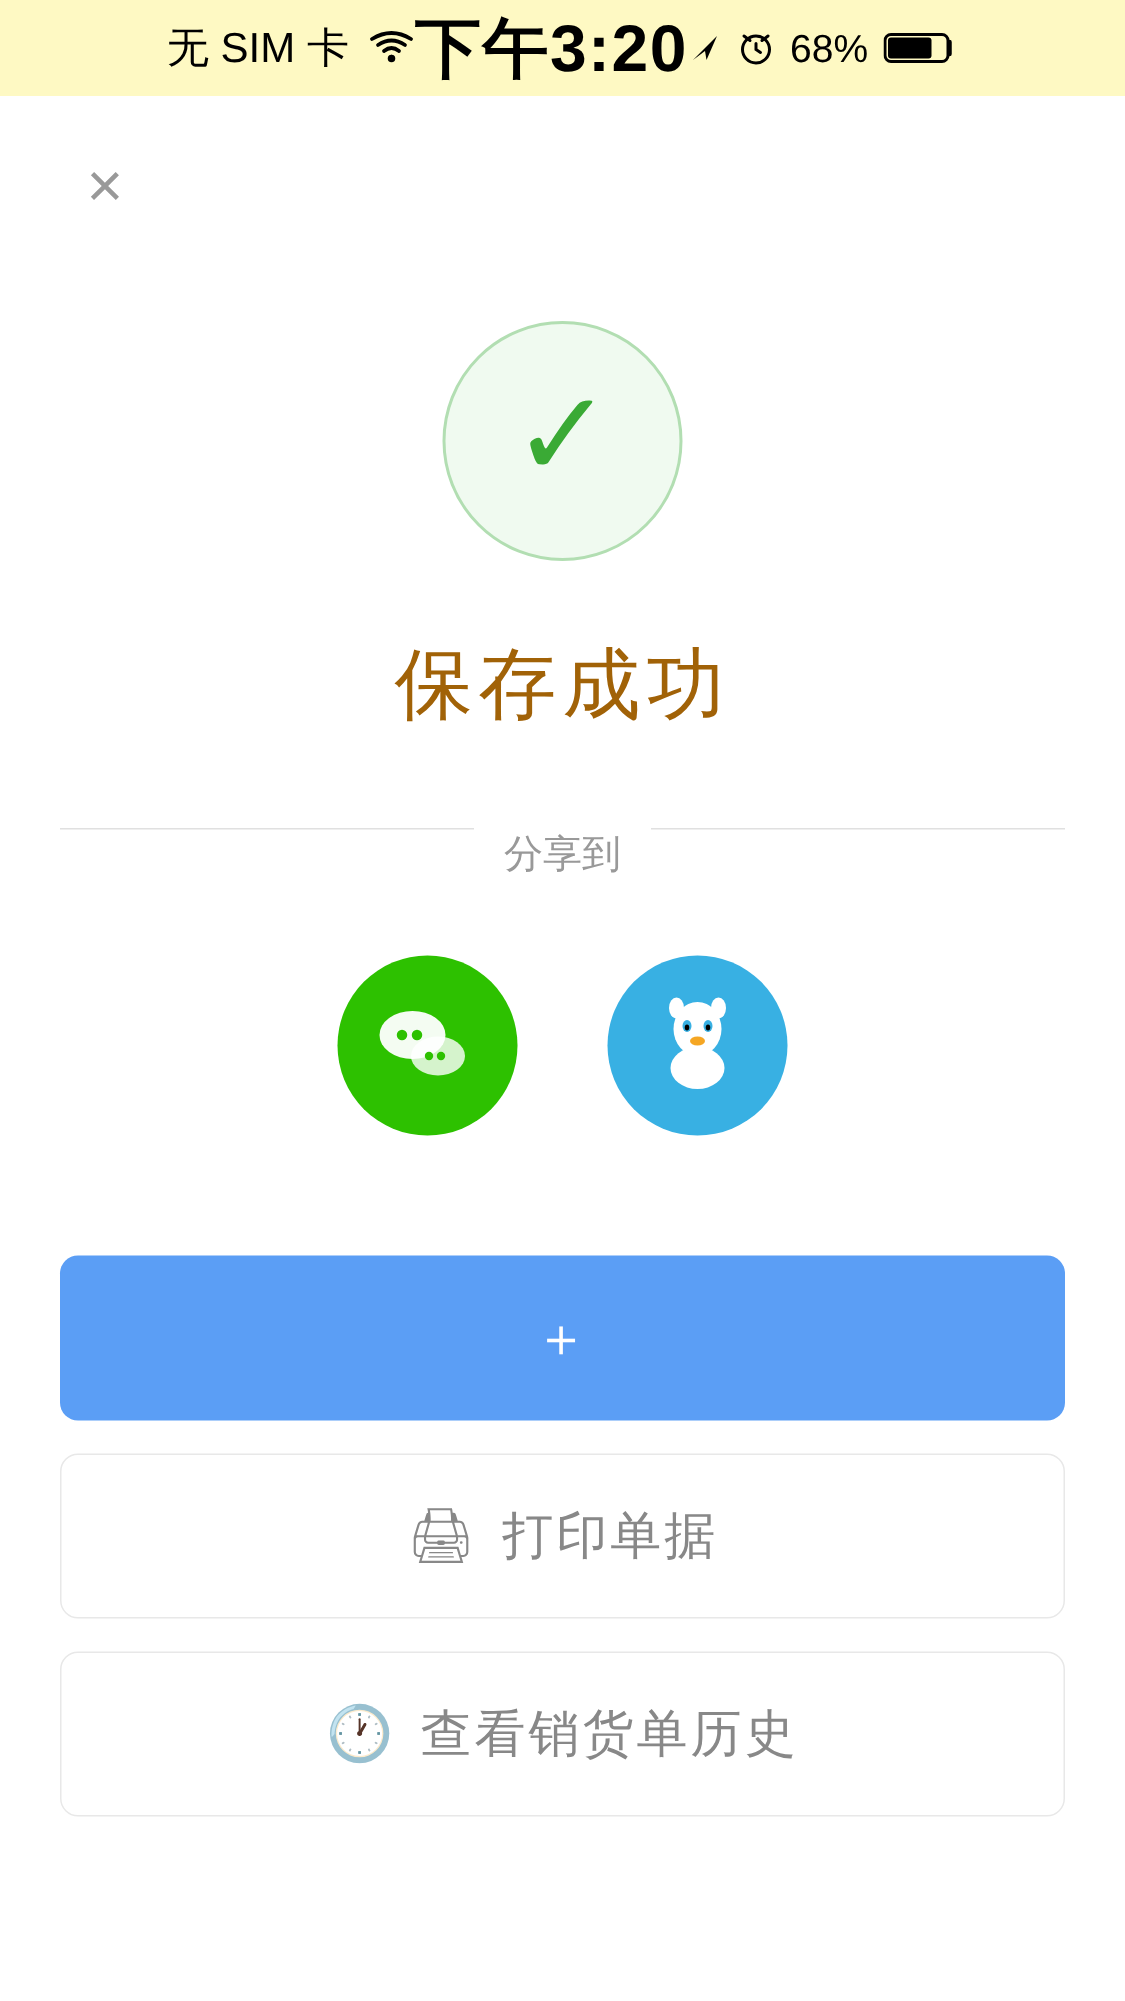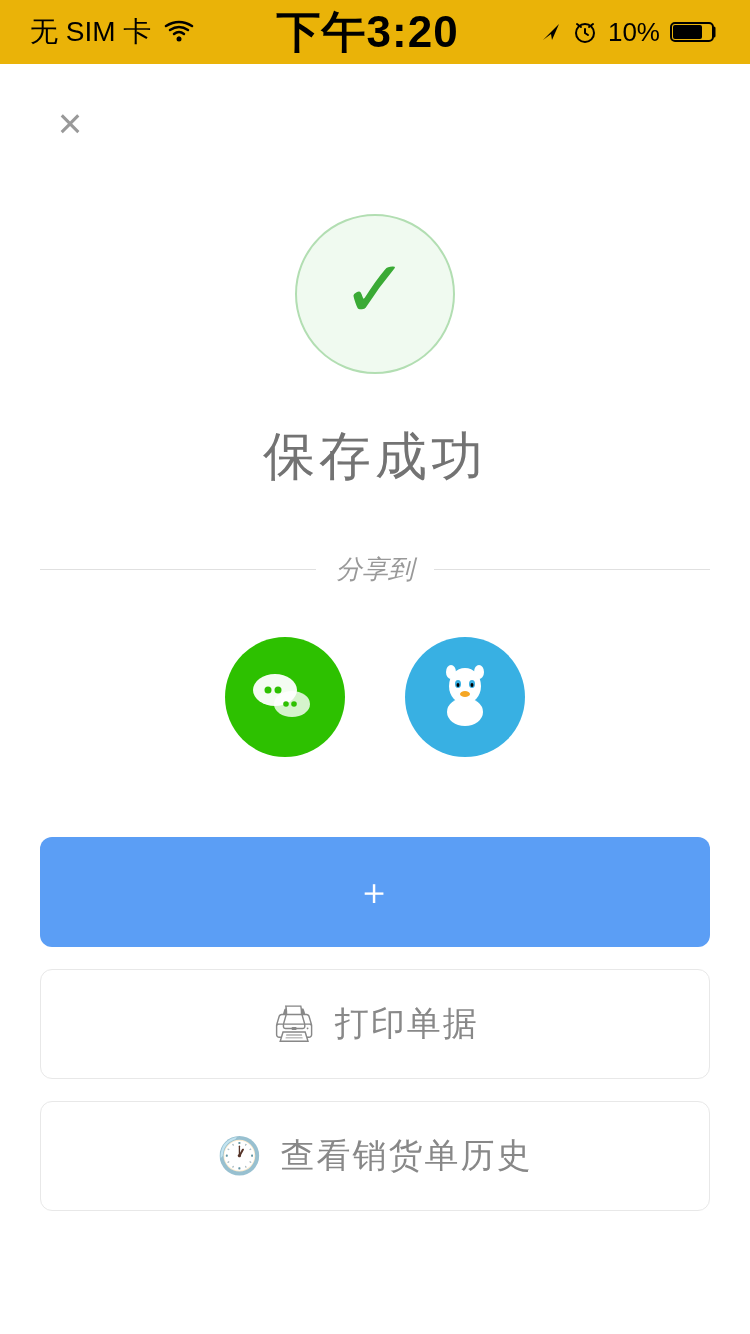--- a/index.html
+++ b/index.html
@@ -11,24 +11,24 @@
       background: #fff;
       font-family: -apple-system, "PingFang SC", "Helvetica Neue", sans-serif;
       overflow: hidden;
       position: relative;
     }
 
     
     .status-bar {
       width: 100%;
       height: 64px;
-      background: #eab308;
-      display: flex;
-      align-items: center;
-      justify-content: space-between;
+      background: #fef9c3;
+      display: flex;
+      align-items: center;
+      justify-content: center;
       padding: 0 30px;
     }
     .status-left {
       display: flex;
       align-items: center;
       gap: 12px;
       font-size: 28px;
       color: #000;
       font-weight: 500;
     }
@@ -93,35 +93,34 @@
     .check-mark {
       font-size: 80px;
       color: #3aaa35;
       line-height: 1;
       margin-top: -8px;
     }
 
     .success-title {
       margin-top: 48px;
       font-size: 52px;
-      color: #737373;
+      color: #a16207;
       font-weight: 400;
       letter-spacing: 4px;
     }
 
     
     .share-section {
       width: 100%;
       margin-top: 60px;
     }
     .share-divider {
       display: flex;
-      align-items: center;
+      align-items: flex-start;
       gap: 20px;
-      font-style: italic;
     }
     .divider-line {
       flex: 1;
       height: 1px;
       background: #e0e0e0;
     }
     .share-label {
       font-size: 26px;
       color: #999;
       white-space: nowrap;
@@ -214,21 +213,21 @@
     <svg width="22" height="22" viewBox="0 0 22 22">
       <path d="M3 19 L19 3 L12 19 L11 13 Z" fill="#000"></path>
     </svg>
 
     <svg width="26" height="26" viewBox="0 0 26 26">
       <circle cx="13" cy="14" r="9" stroke="#000" stroke-width="2" fill="none"></circle>
       <path d="M13 10 L13 14 L16 16" stroke="#000" stroke-width="2" stroke-linecap="round" fill="none"></path>
       <path d="M5 5 L9 8" stroke="#000" stroke-width="2" stroke-linecap="round"></path>
       <path d="M21 5 L17 8" stroke="#000" stroke-width="2" stroke-linecap="round"></path>
     </svg>
-    <span>10%</span>
+    <span>68%</span>
 
     <svg width="50" height="26" viewBox="0 0 50 26">
       <rect x="1" y="4" width="42" height="18" rx="4" ry="4" stroke="#000" stroke-width="2" fill="none"></rect>
       <rect x="3" y="6" width="29" height="14" rx="2" ry="2" fill="#000"></rect>
       <path d="M44 9 L44 17" stroke="#000" stroke-width="3" stroke-linecap="round"></path>
     </svg>
   </div>
 </div>
 
 <div class="main-content">

